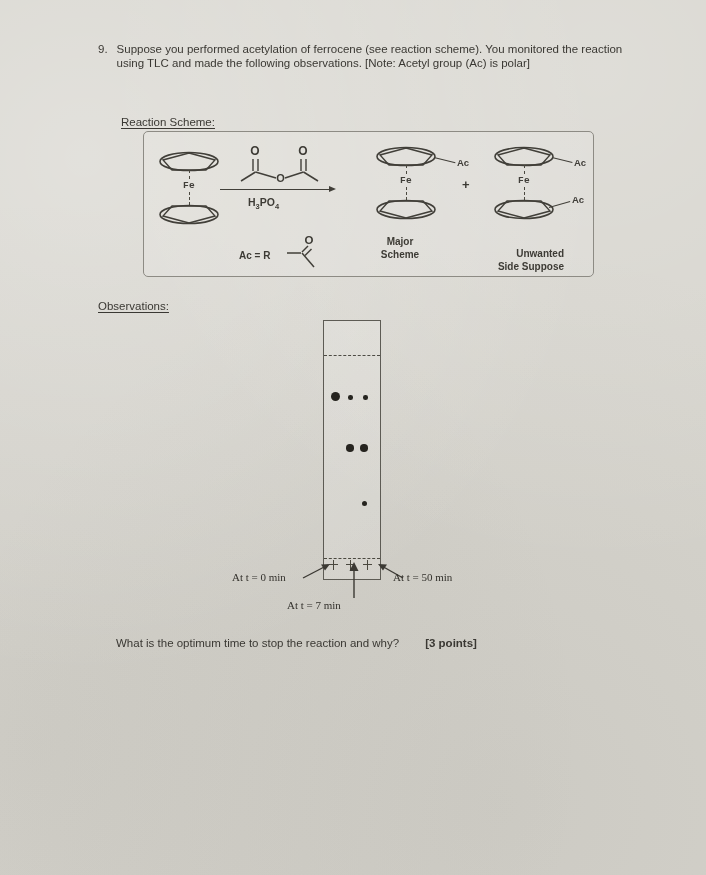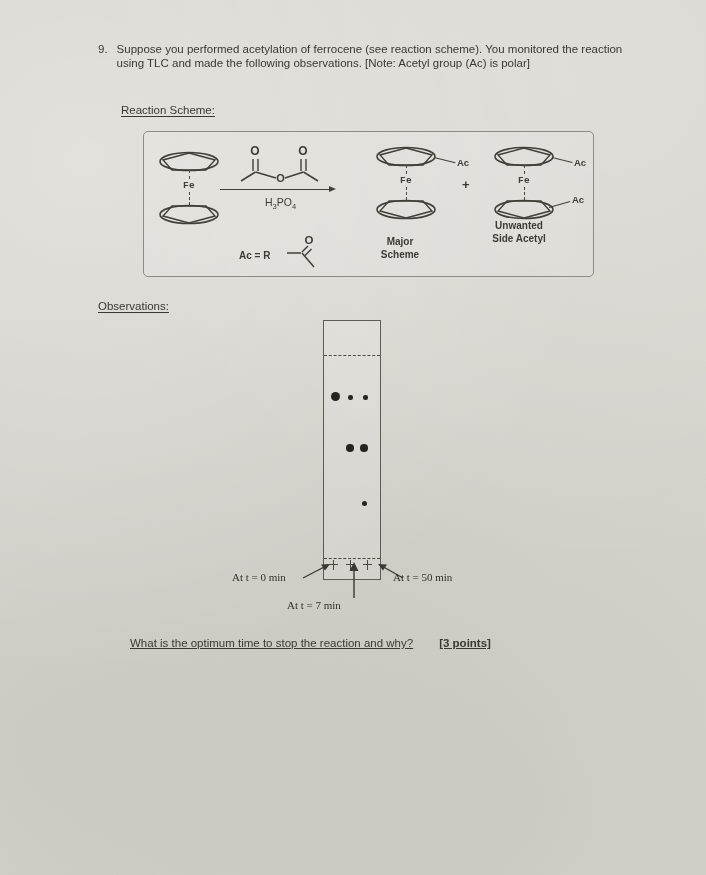--- a/index.html
+++ b/index.html
@@ -49,21 +49,21 @@
     color: #3a3833;
   }
 
   .section-label {
     position: absolute;
     font-size: 11.5px;
     color: #3a3833;
     text-decoration: underline;
     text-underline-offset: 2px;
   }
-  #reaction-scheme-label { left: 121px; top: 104px; }
+  #reaction-scheme-label { left: 121px; top: 116px; }
   #observations-label    { left: 98px;  top: 300px; }
 
   
   .scheme-box {
     position: absolute;
     left: 143px;
     top: 131px;
     width: 449px;
     height: 144px;
     border: 1.1px solid #8d8b84;
@@ -128,24 +128,23 @@
   .arrow-head {
     position: absolute;
     width: 0; height: 0;
     border-top: 3.6px solid transparent;
     border-bottom: 3.6px solid transparent;
     border-left: 7px solid #413f39;
   }
   .reagent-below {
     position: absolute;
     font-size: 10.5px;
-    font-weight: normal;
+    font-weight: bold;
     color: #3d3b35;
     white-space: nowrap;
-    margin-left: 17px;
   }
   .plus-sign {
     position: absolute;
     font-size: 13px;
     font-weight: bold;
     color: #3d3b35;
   }
   .product-caption {
     position: absolute;
     font-size: 10px;
@@ -218,26 +217,25 @@
     color: #33312c;
     white-space: nowrap;
     font-family: "Liberation Serif", serif;
   }
   #annot-t0  { left: 232px; top: 571px; }
   #annot-t30 { left: 393px; top: 571px; }
   #annot-t15 { left: 287px; top: 599px; }
 
   .final-question {
     position: absolute;
-    left: 130px;
+    left: 116px;
     top: 637px;
     font-size: 11.5px;
     color: #3a3833;
     white-space: nowrap;
-    text-decoration: underline;
   }
   .final-points {
     font-weight: bold;
     margin-left: 26px;
   }
 </style>
 </head>
 <body>
 
 <div class="paper-grain"></div>
@@ -328,23 +326,23 @@
       <div class="fe-bond down"></div>
       <svg class="cp-ring bottom" viewBox="0 0 62 21">
         <ellipse cx="31" cy="10.5" rx="29" ry="9" fill="none" stroke="#413f39" stroke-width="1.6"></ellipse>
         <polygon points="31,19 57,12 48,2 14,2 5,12" fill="none" stroke="#413f39" stroke-width="1.4"></polygon>
       </svg>
     </div>
     <div class="ac-bond" style="left:408px; top:25px; width:21px; transform:rotate(14deg); transform-origin:left center;"></div>
     <div class="ac-label" style="left:430px; top:25px;">Ac</div>
     <div class="ac-bond" style="left:405px; top:75px; width:22px; transform:rotate(-16deg); transform-origin:left center;"></div>
     <div class="ac-label" style="left:428px; top:62px;">Ac</div>
-    <div class="product-caption" style="left:330px; top:88px;">
+    <div class="product-caption" style="left:330px; top:116px;text-align:right;">
       <div>Unwanted</div>
-      <div>Side Acetyl</div>
+      <div>Side Suppose</div>
     </div>
 
   </div>
 </div>
 
 <div class="section-label" id="observations-label">Observations:</div>
 
 <div class="tlc-plate">
   <div class="solvent-front"></div>
 

